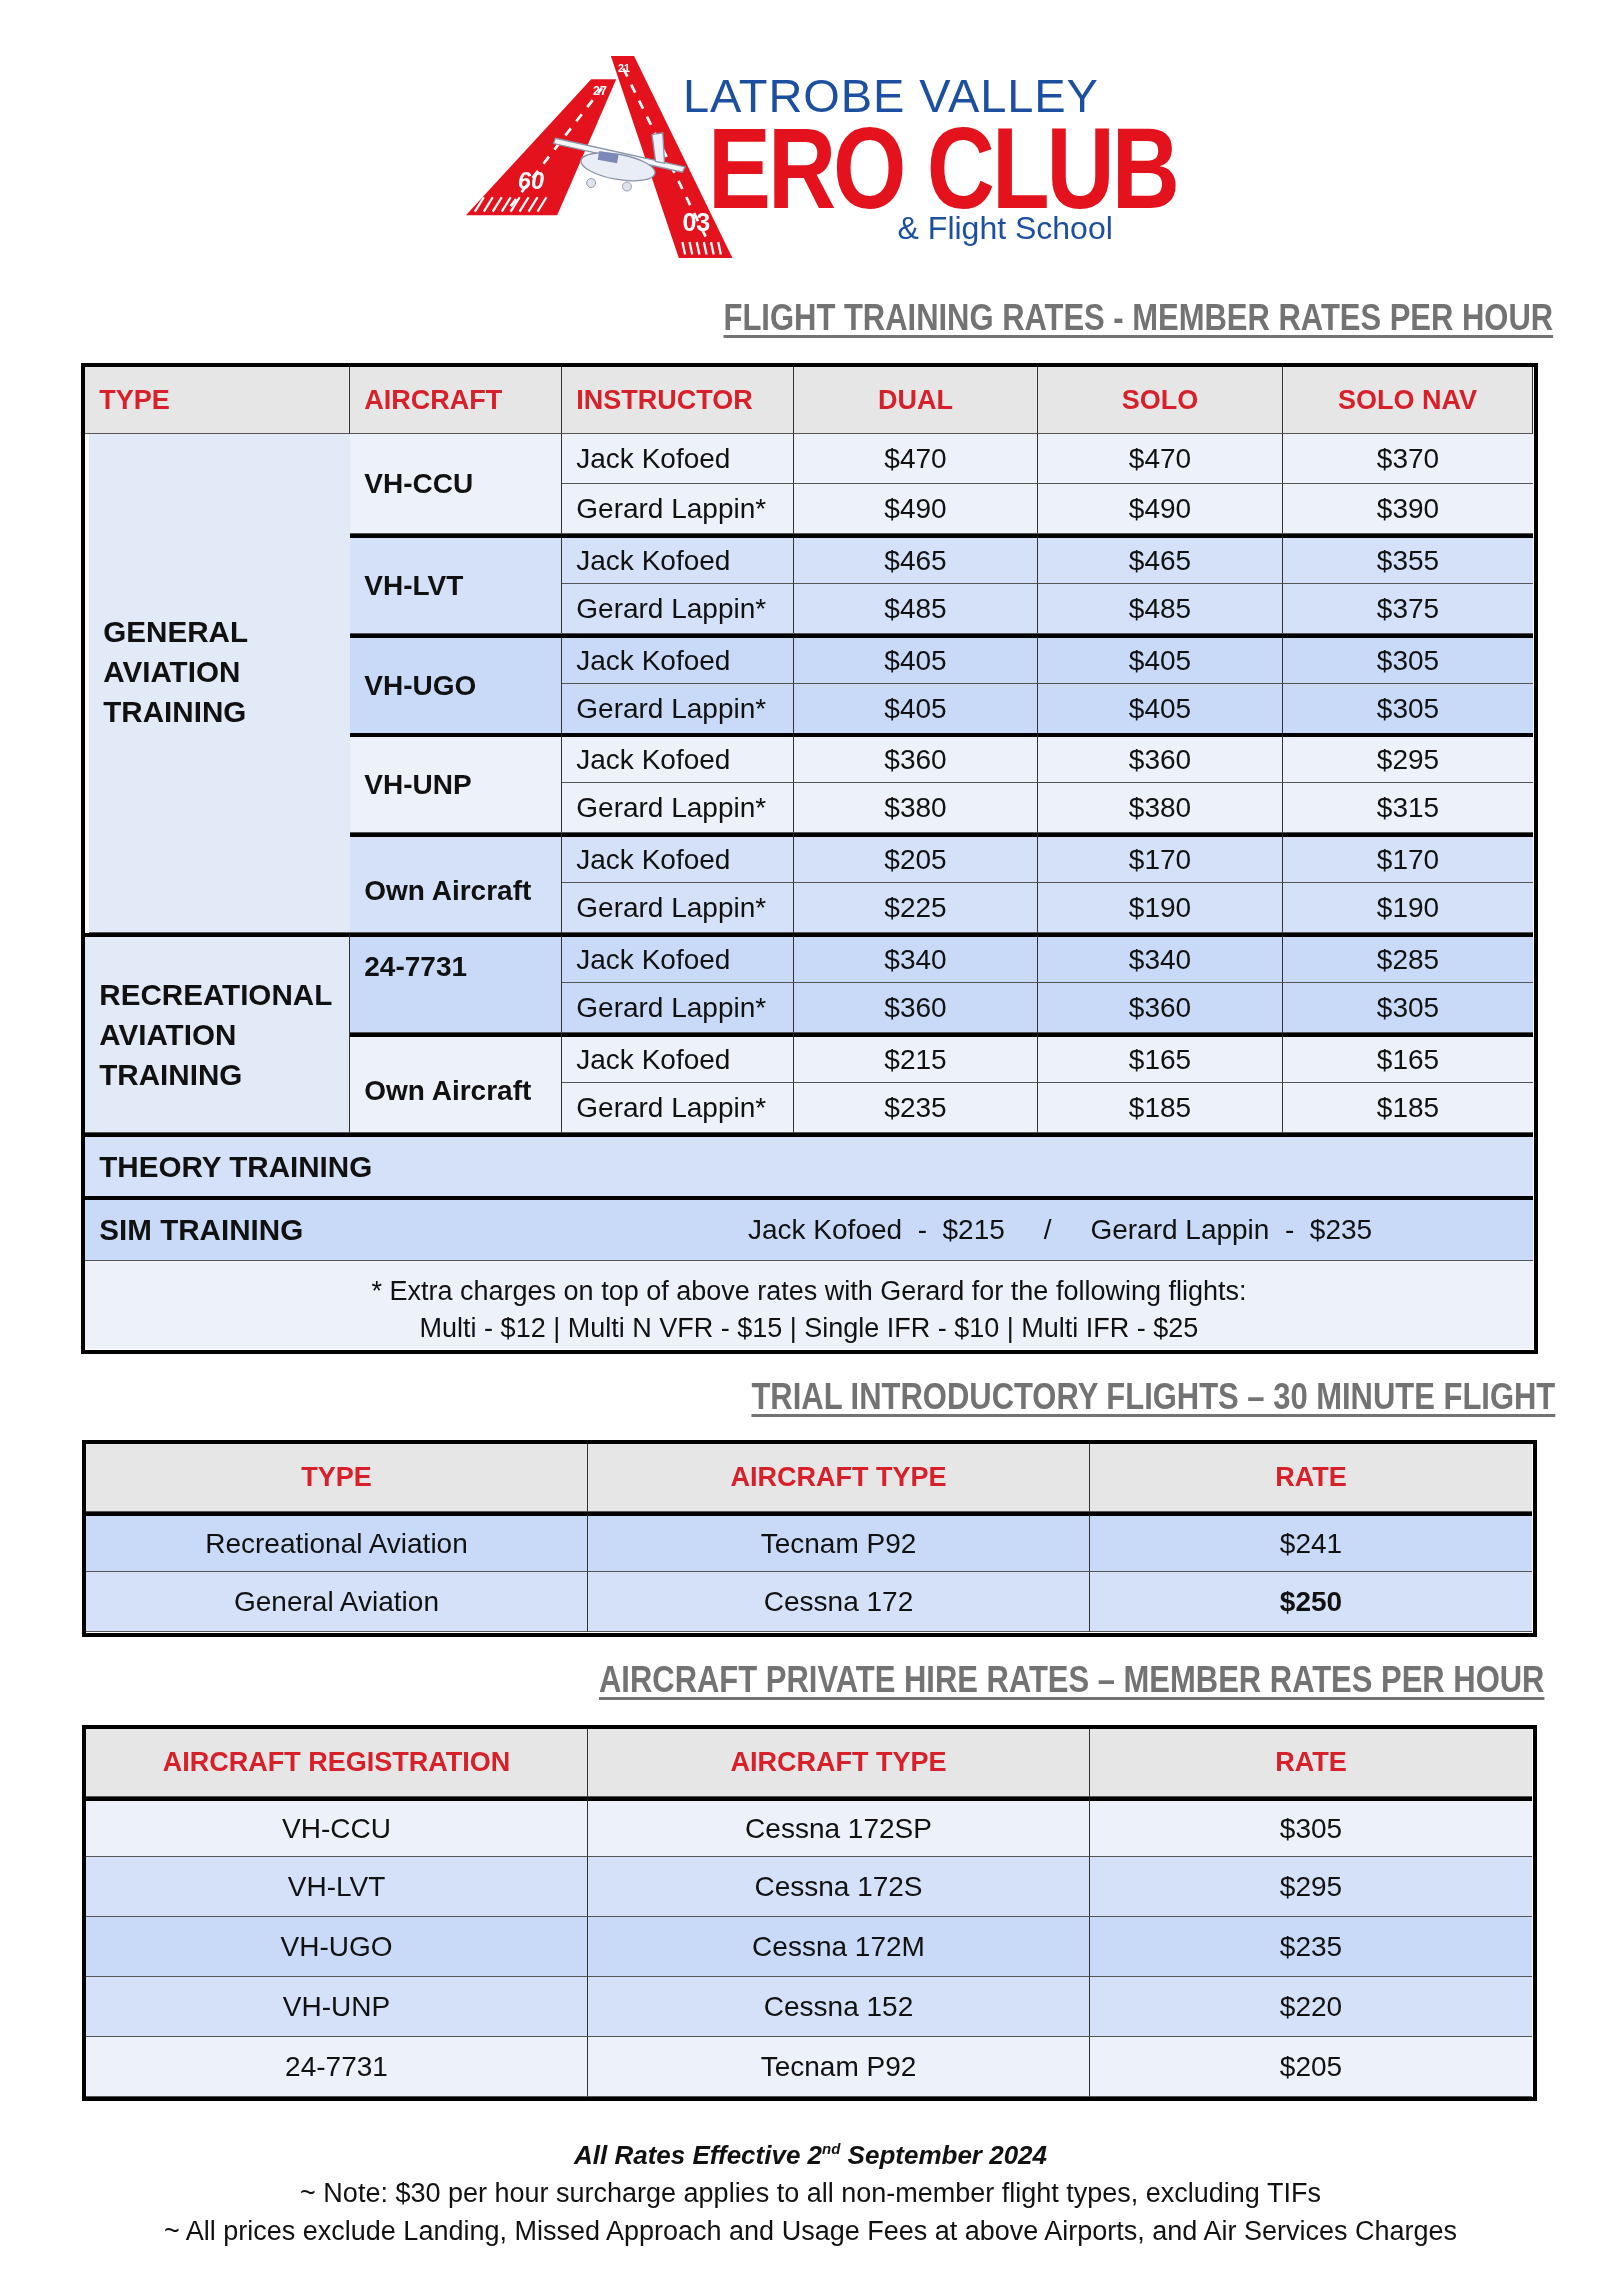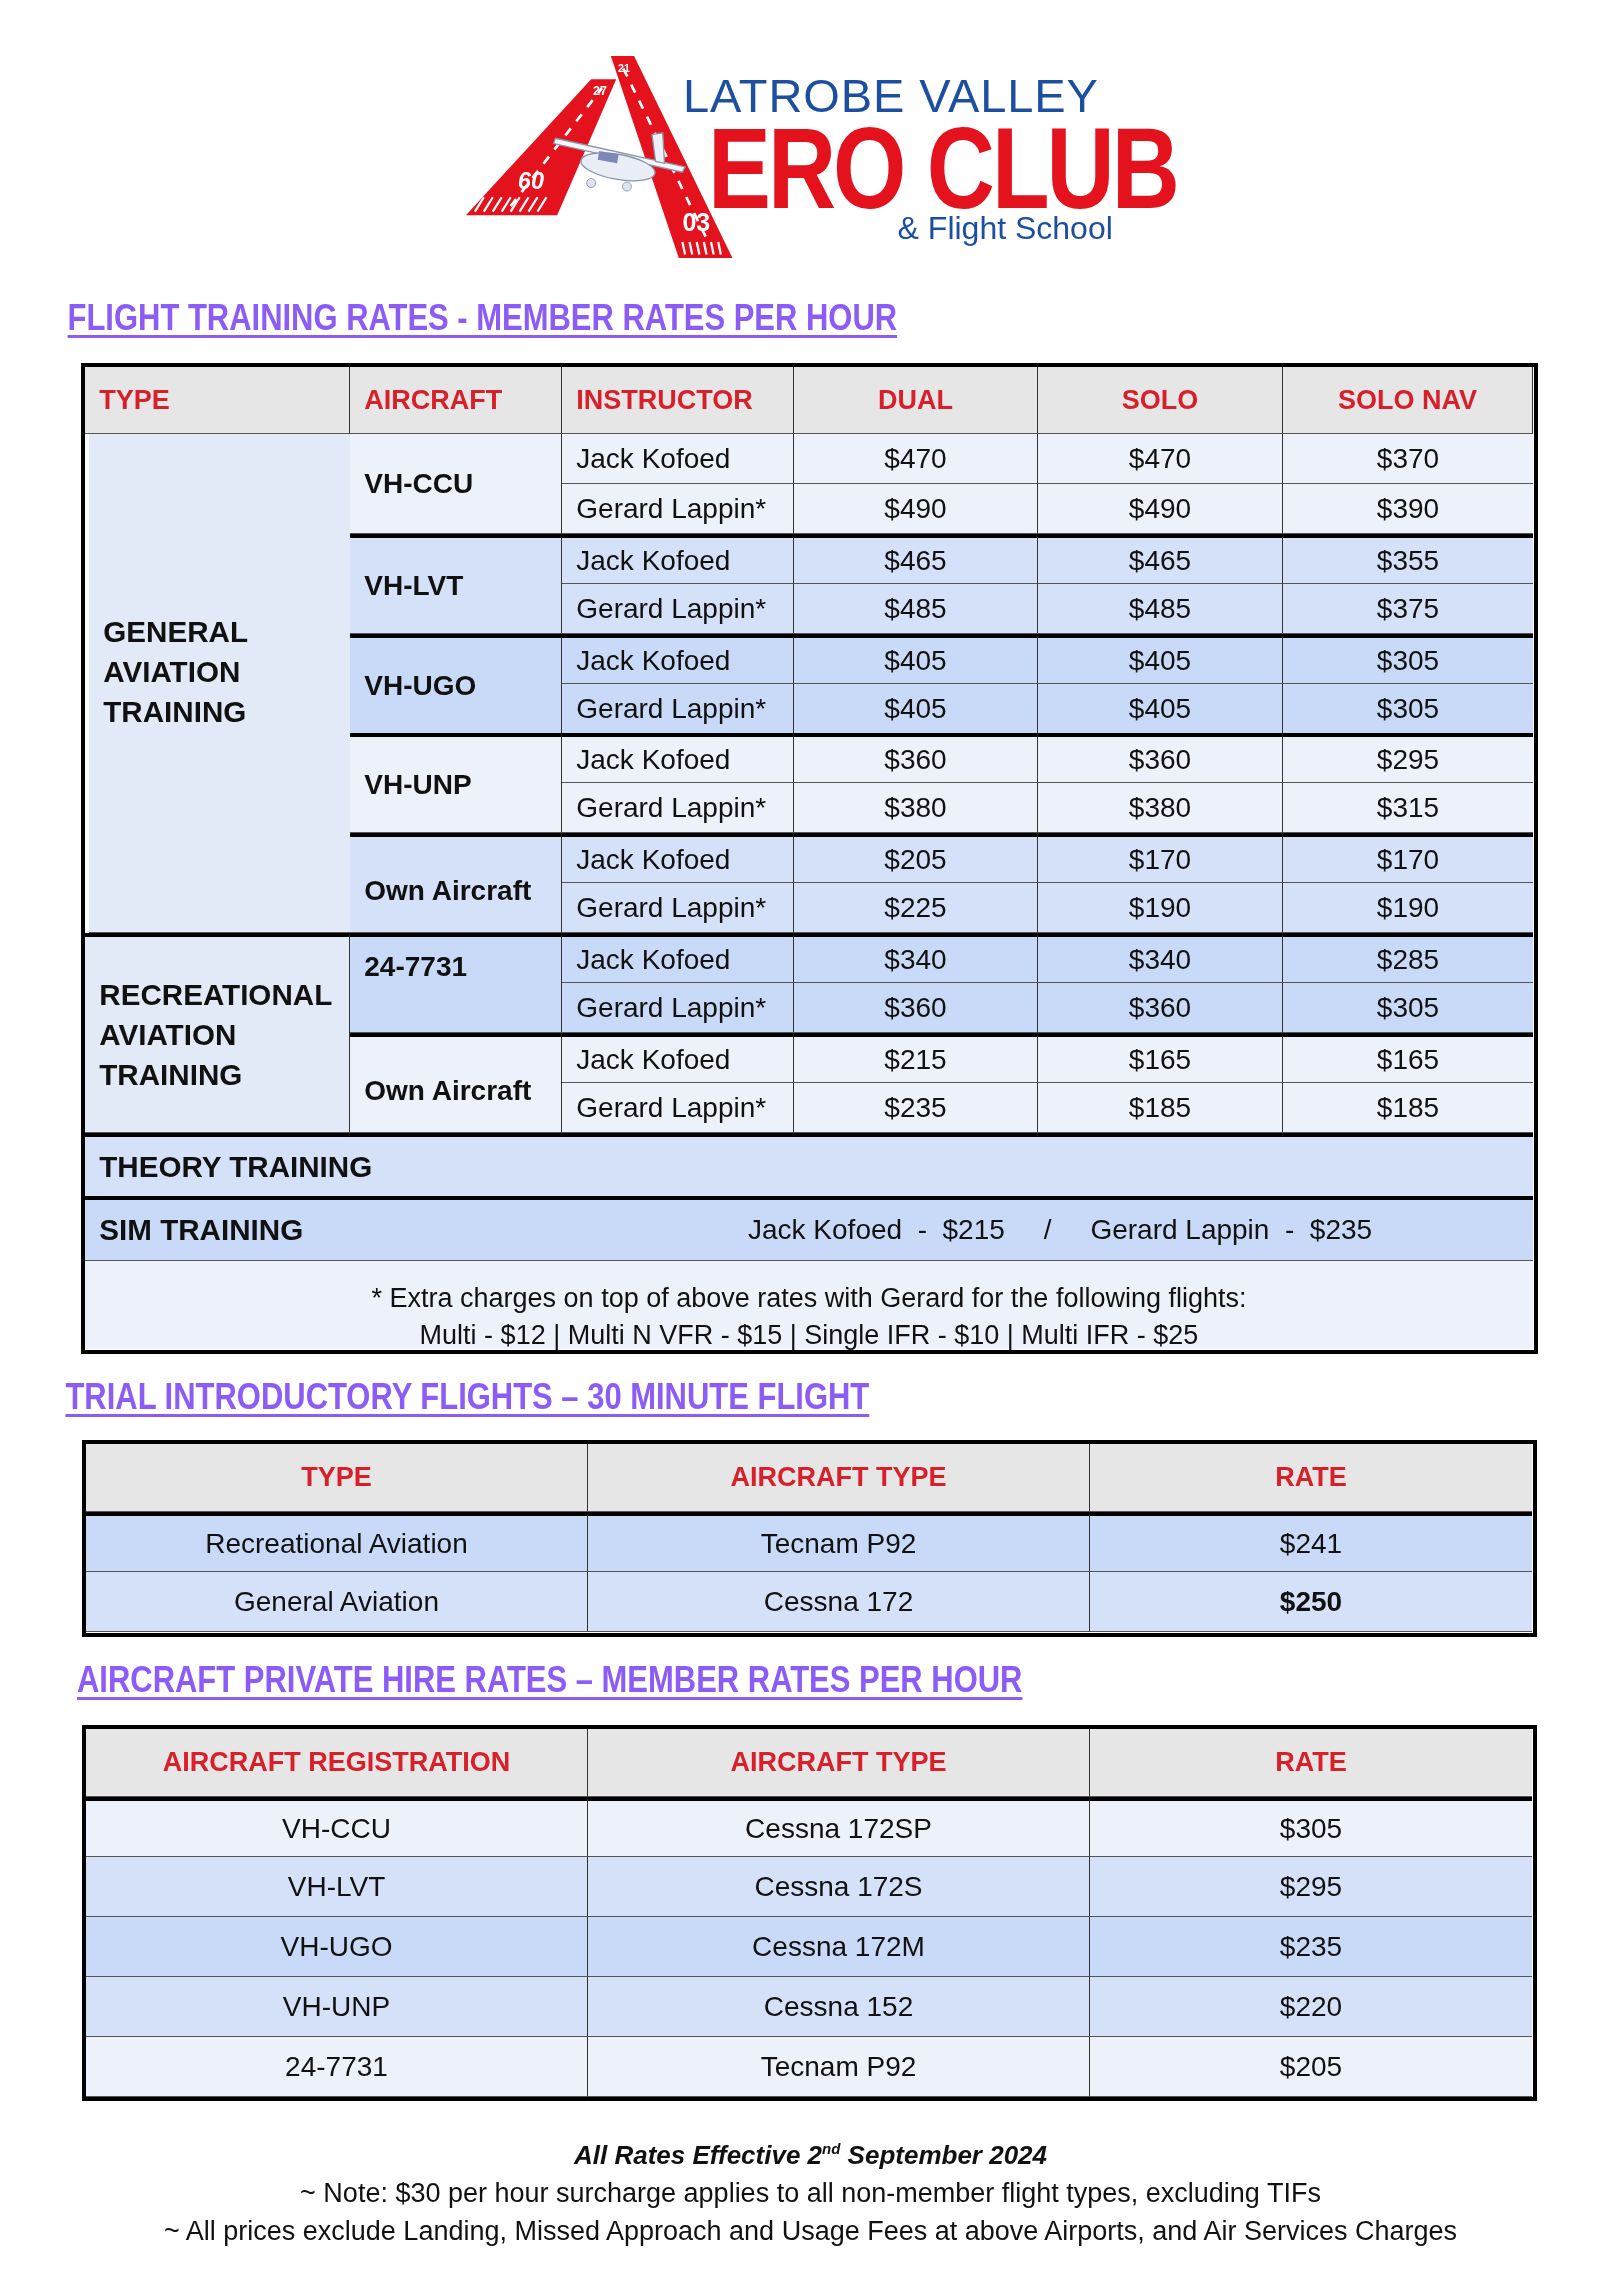--- a/index.html
+++ b/index.html
@@ -9,22 +9,22 @@
   
   .logo { position: absolute; left: 457px; top: 52px; width: 663px; height: 219px; }
   .logo svg { position: absolute; left: 0; top: 0; }
   .logo-line1 { position: absolute; left: 226px; top: 16px; font-size: 47px; font-weight: 400;
                 color: #1d4fa0; letter-spacing: 0.9px; white-space: nowrap; transform: scaleX(1.0); transform-origin: left; }
   .logo-line2 { position: absolute; left: 251px; top: 59px; font-size: 115px; font-weight: 700;
                 color: #e3121c; white-space: nowrap; letter-spacing: -3.6px; transform: scaleX(0.82); transform-origin: left; line-height: 1; }
   .logo-line3 { position: absolute; right: 7.2px; top: 158px; font-size: 32px; color: #1d4fa0; white-space: nowrap; }
 
   
-  .sec-title { position: absolute; left: 0; width: 1621px; text-align: left;
-               font-weight: 700; font-size: 36px; color: #8b5cf6; white-space: nowrap; }
+  .sec-title { position: absolute; left: 0; width: 1621px; text-align: right;
+               font-weight: 700; font-size: 36px; color: #737373; white-space: nowrap; }
   .sec-title span { text-decoration: underline; text-decoration-thickness: 2.7px; text-underline-offset: 5.4px;
                     display: inline-block; transform: scaleX(0.86); }
 
   
   .grid { position: absolute; border: 4.5px solid #000; box-sizing: border-box; }
   .cell { position: absolute; box-sizing: border-box; display: flex; align-items: center;
           border-right: 1.3px solid #333; border-bottom: 1.3px solid #555; font-size: 28px; white-space: nowrap; }
   .cell.center { justify-content: center; }
   .cell.left { padding-left: 14.3px; }
   .hdr { background: #e6e6e6; color: #d7202a; font-weight: 700; font-size: 27px; }
@@ -35,21 +35,21 @@
   .bg-c { background: #c9daf8; }
   .bg-t { background: #e2eaf7; }
 
   .type-label { font-weight: 700; font-size: 29.6px; line-height: 40px; padding-left: 14.3px; white-space: normal; }
 
   .wide-row { position: absolute; box-sizing: border-box; border-top: 4.5px solid #000; display: flex; align-items: center; }
   .wide-row .lbl { position: absolute; left: 14.3px; font-weight: 700; font-size: 29.6px; }
   .wide-row .val { position: absolute; left: 663px; font-size: 28px; white-space: pre; }
 
   .footnote { position: absolute; box-sizing: border-box; border-top: 1.8px solid #555; background: #edf1fa;
-              text-align: center; font-size: 27px; line-height: 37px; padding-top: 19px; }
+              text-align: center; font-size: 27px; line-height: 37px; padding-top: 12px; }
 
   
   .foot { position: absolute; left: 0; width: 1621px; text-align: center; font-size: 27px; white-space: nowrap; }
   .foot.em { font-weight: 700; font-style: italic; font-size: 26px; }
   .foot sup { font-size: 15px; }
 </style>
 </head>
 <body>
 
 <div class="logo">

